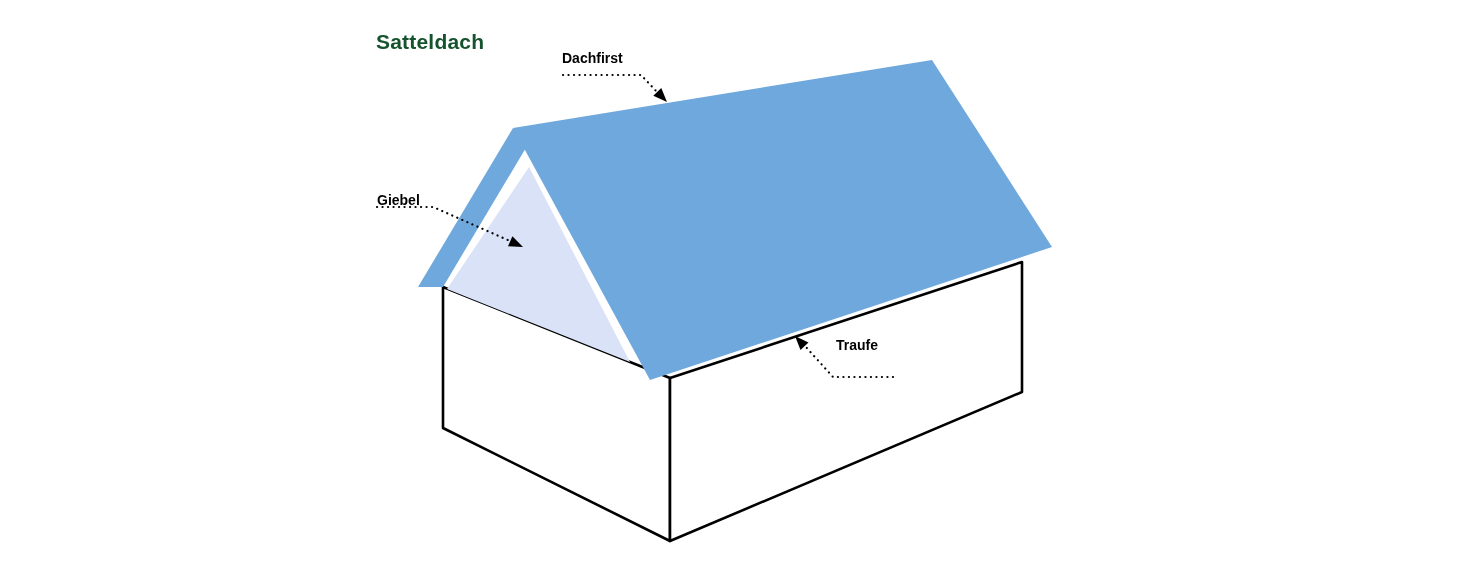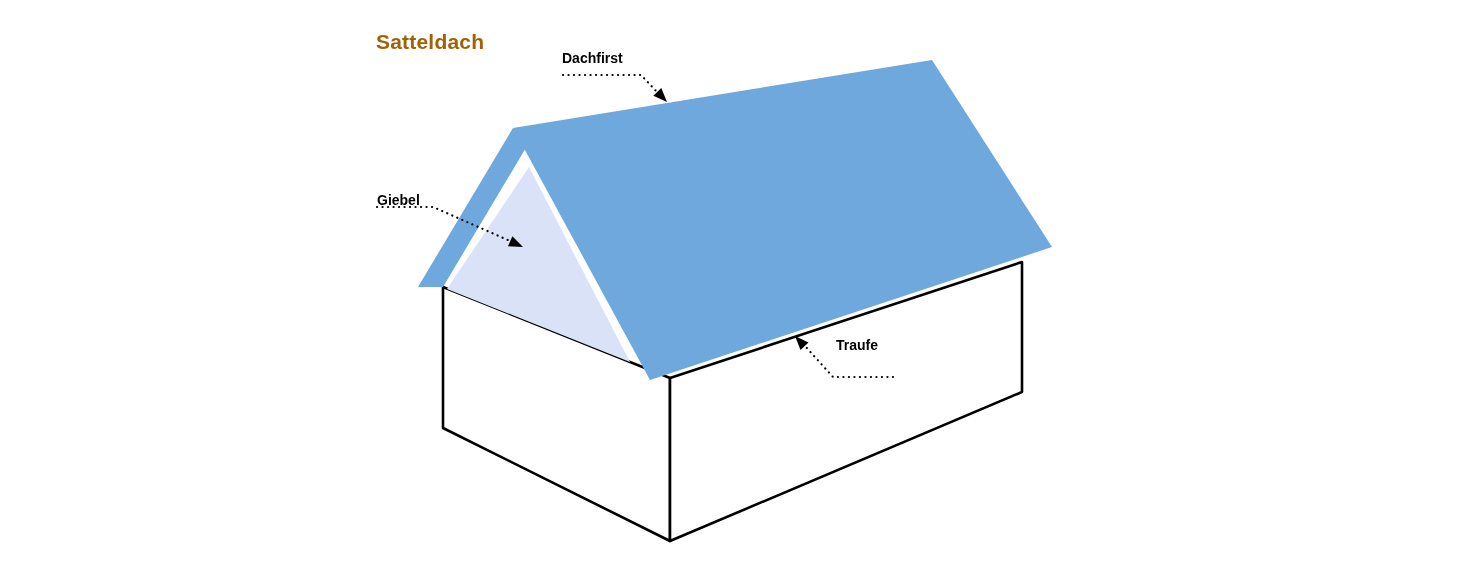--- a/index.html
+++ b/index.html
@@ -69,21 +69,21 @@
     <path class="leader" d="M 563 75 L 641 75 L 657 92" stroke="#000000"></path>
     <polygon points="667,102 653.3,95.7 661.3,88.1" fill="#000000"></polygon>
 
     <path class="leader" d="M 377 207 L 433 207 L 510 241" stroke="#000000"></path>
     <polygon points="523,247 508,246.3 512.4,236.3" fill="#000000"></polygon>
 
     <path class="leader" d="M 893 377 L 833 377 L 805 346" stroke="#000000"></path>
     <polygon points="795,336 808.5,342.5 800.5,350" fill="#000000"></polygon>
   </svg>
 
-  <div class="title" style="color: #a16207;">Satteldach</div>
+  <div class="title" style="color: #14532d;">Satteldach</div>
 
   <div class="label" style="left:562px; top:50px">Dachfirst</div>
 
   <div class="label" style="left:377px; top:192px">Giebel</div>
 
   <div class="label" style="left:836px; top:337px">Traufe</div>
 
 </div>
 
 </body></html>

